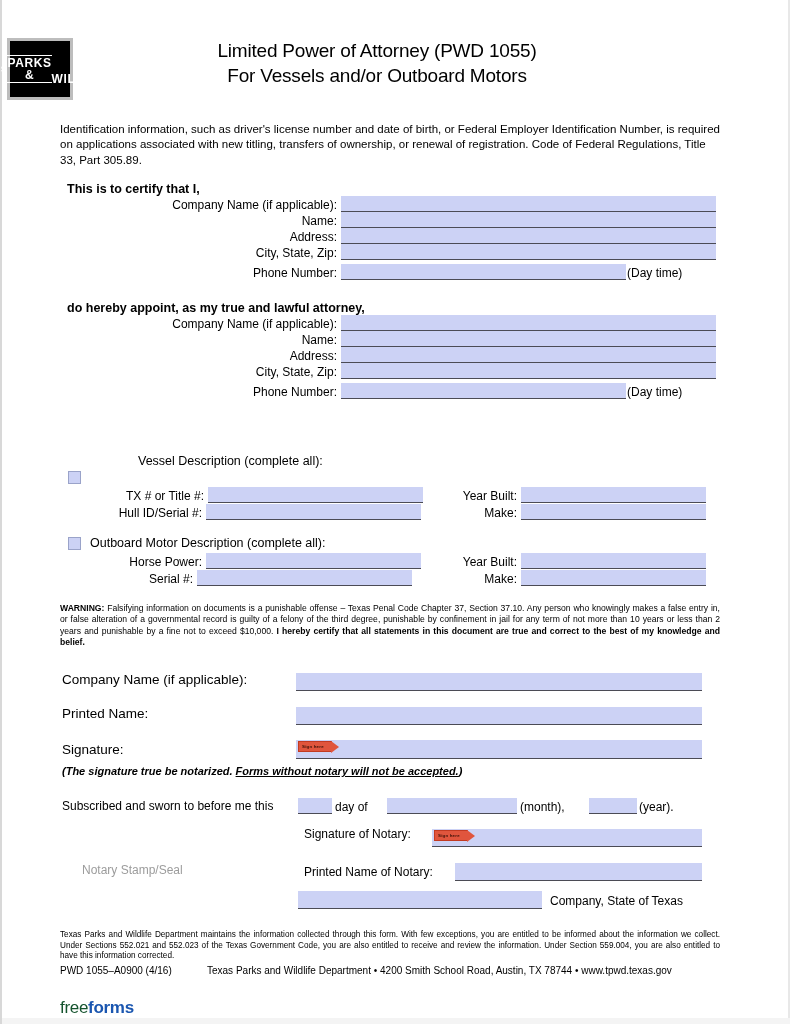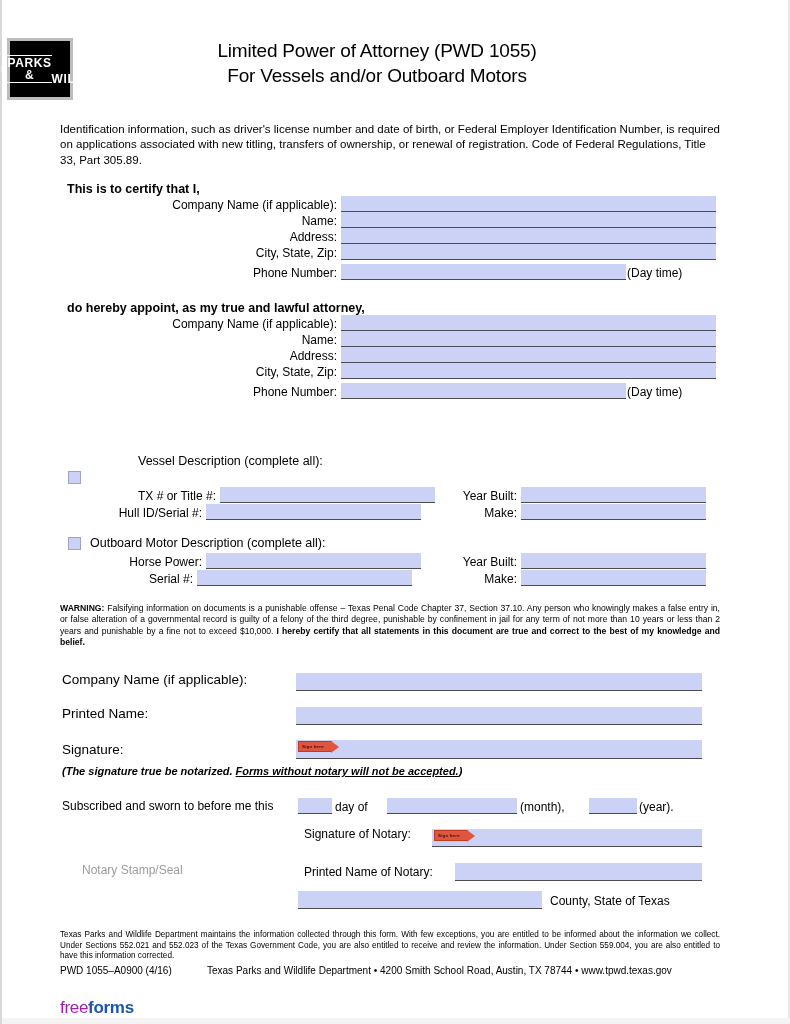--- a/index.html
+++ b/index.html
@@ -232,21 +232,21 @@
     white-space: nowrap;
   }
   .wm {
     position: absolute;
     left: 58px;
     top: 998px;
     font-size: 17px;
     font-weight: bold;
     letter-spacing: -0.3px;
   }
-  .wm .a { color: #a21caf; font-weight: normal; }
+  .wm .a { color: #14532d; font-weight: normal; }
   .wm .b { color: #1a56b0; }
   .bottom-strip {
     position: absolute;
     left: 0; top: 1018px;
     width: 790px; height: 6px;
     background: #f4f4f4;
   }
 </style>
 </head>
 <body>
@@ -312,21 +312,21 @@
   <div class="frow" style="left:120px; top:383px;">
     <div class="flabel" style="width:215px;">Phone Number:</div>
     <div class="fbox" style="width:285px;"></div>
     <div class="fsuffix">(Day time)</div>
   </div>
 
 
   <div class="chk" style="left:66px; top:471px;"></div>
   <div class="chk-label" style="left:88px; top:454px;margin-left:48px;">Vessel Description (complete all):</div>
 
-  <div class="frow" style="left:109px; top:487px;">
+  <div class="frow" style="left:97px; top:487px;">
     <div class="flabel" style="width:105px;">TX # or Title #:</div>
     <div class="fbox" style="width:215px;"></div>
   </div>
   <div class="frow" style="left:95px; top:504px;">
     <div class="flabel" style="width:105px;">Hull ID/Serial #:</div>
     <div class="fbox" style="width:215px;"></div>
   </div>
   <div class="frow" style="left:430px; top:487px;">
     <div class="flabel" style="width:85px;">Year Built:</div>
     <div class="fbox" style="width:185px;"></div>
@@ -385,21 +385,21 @@
   <div class="signtag" style="left:432px; top:830px;">
     <span class="signtag-text">Sign here</span>
   </div>
 
   <div class="notary-stamp" style="left:80px; top:863px;">Notary Stamp/Seal</div>
 
   <div class="biglabel" style="left:302px; top:864px; font-size:12px;">Printed Name of Notary:</div>
   <div class="fbox" style="position:absolute; left:453px; top:863px; width:247px; height:17px;"></div>
 
   <div class="fbox" style="position:absolute; left:296px; top:891px; width:244px; height:17px;"></div>
-  <div class="biglabel" style="left:548px; top:893px; font-size:12px;">County, State of Texas</div>
+  <div class="biglabel" style="left:548px; top:893px; font-size:12px;">Company, State of Texas</div>
 
   <div class="privacy" style="top:930px;">Texas Parks and Wildlife Department maintains the information collected through this form.  With few exceptions, you are entitled to be informed about the information we collect.  Under Sections 552.021 and 552.023 of the Texas Government Code, you are also entitled to receive and review the information.  Under Section 559.004, you are also entitled to have this information corrected.</div>
   <div class="footline" style="left:58px; top:965px;">PWD 1055–A0900 (4/16)</div>
   <div class="footline" style="left:205px; top:965px;">Texas Parks and Wildlife Department • 4200 Smith School Road, Austin, TX 78744 • www.tpwd.texas.gov</div>
 
   <div class="wm"><span class="a">free</span><span class="b">forms</span></div>
 
   <div class="bottom-strip"></div>
 </div>
 

